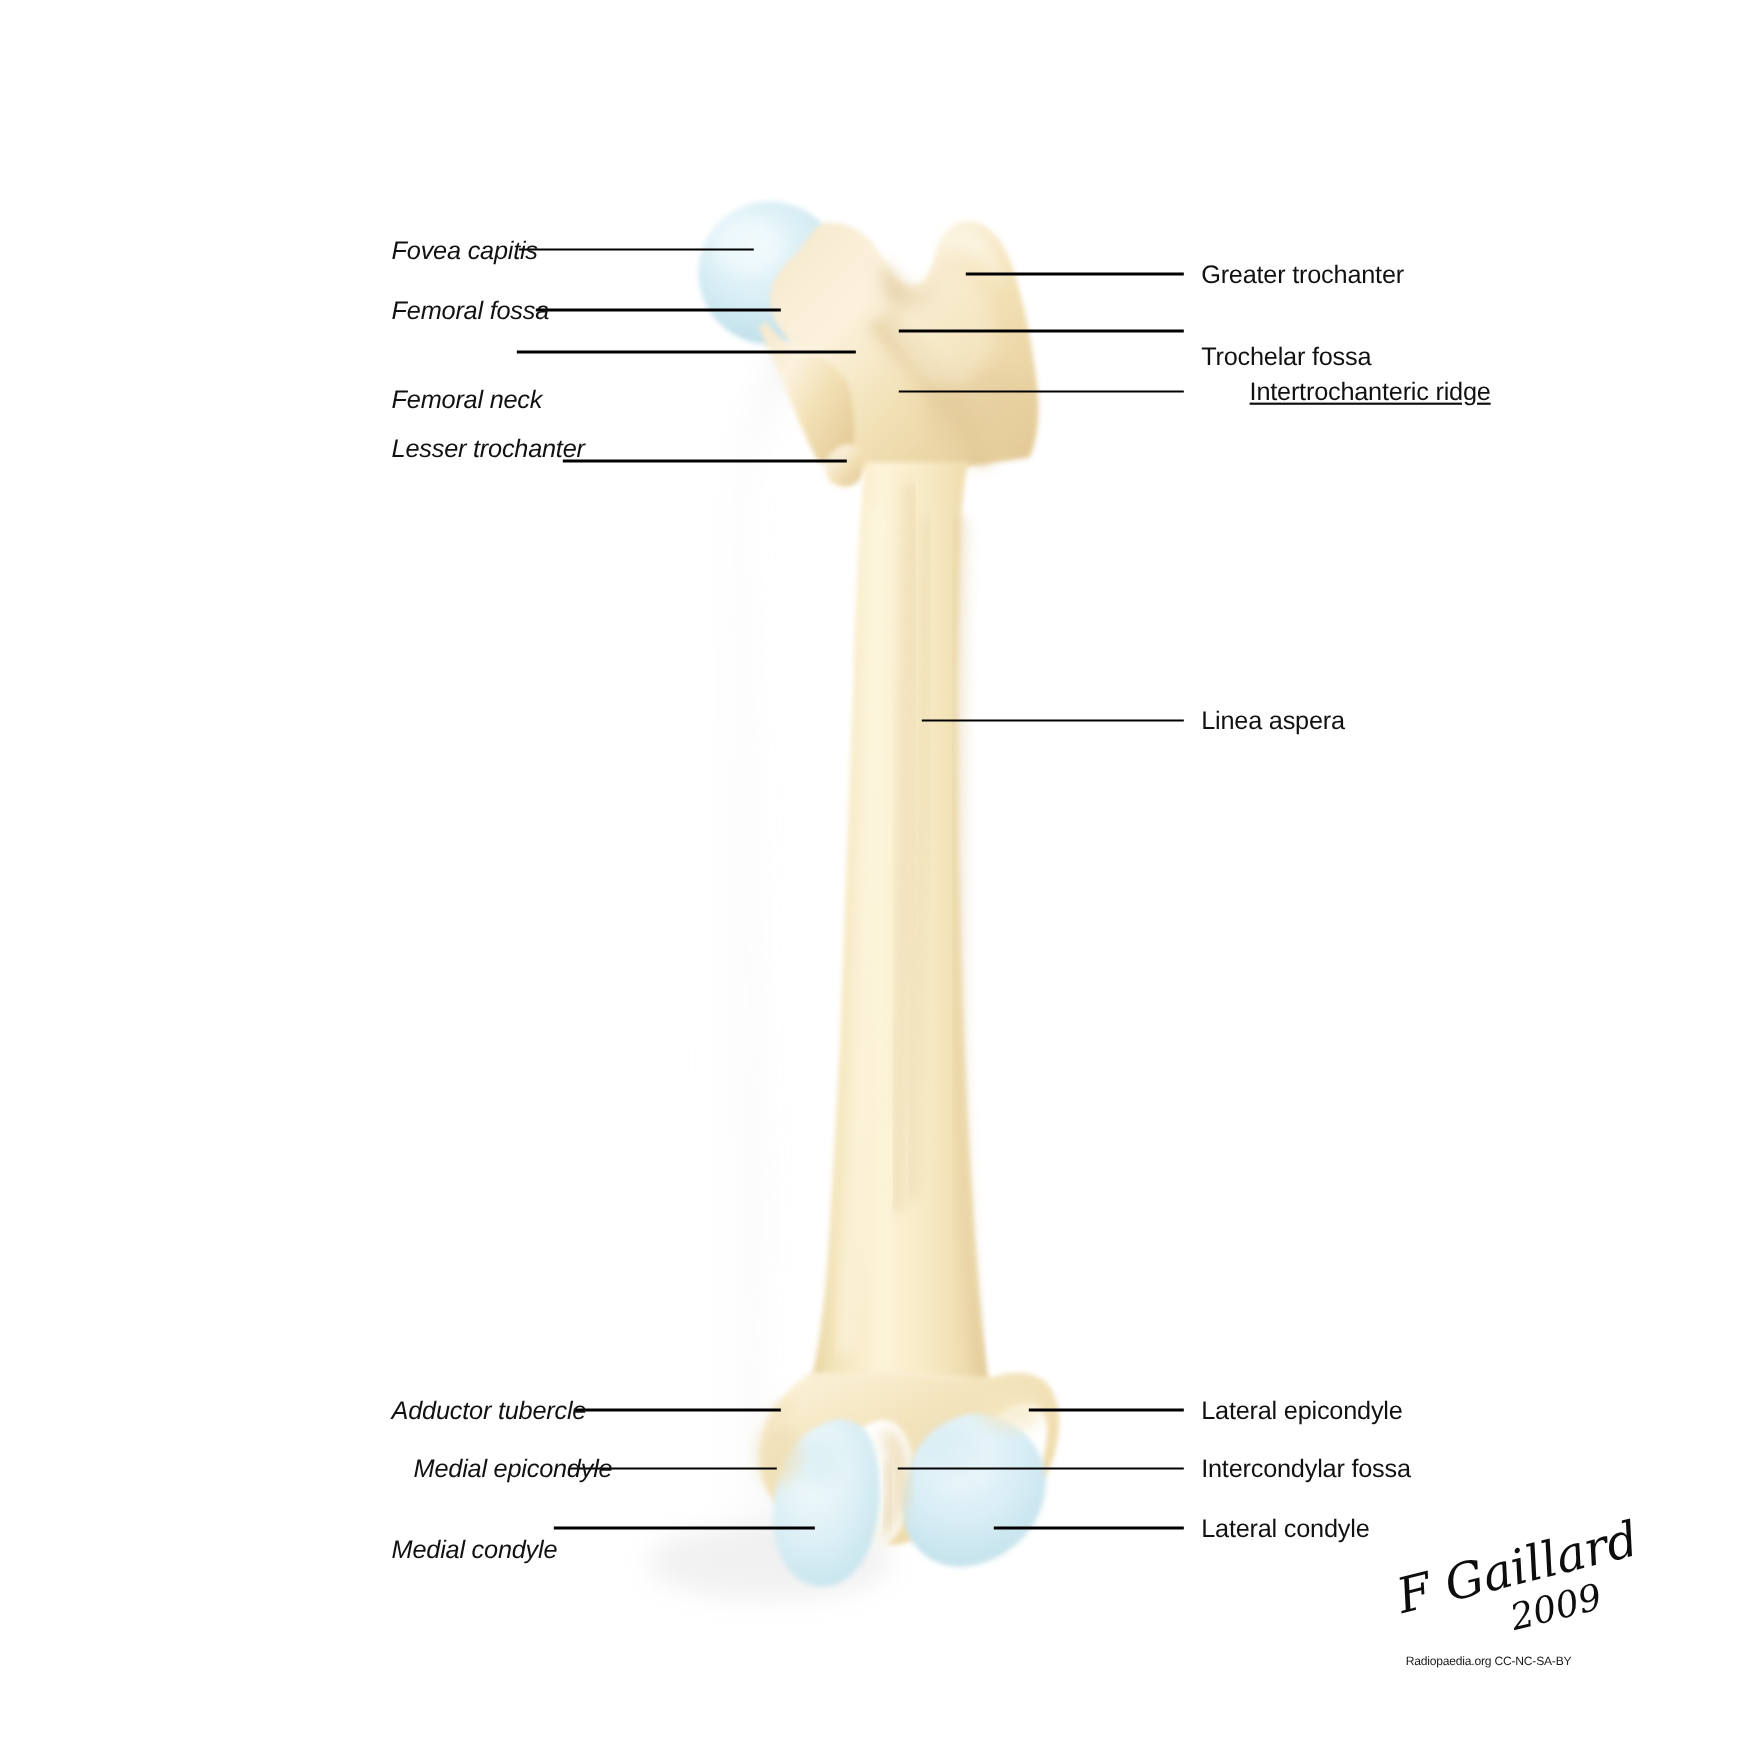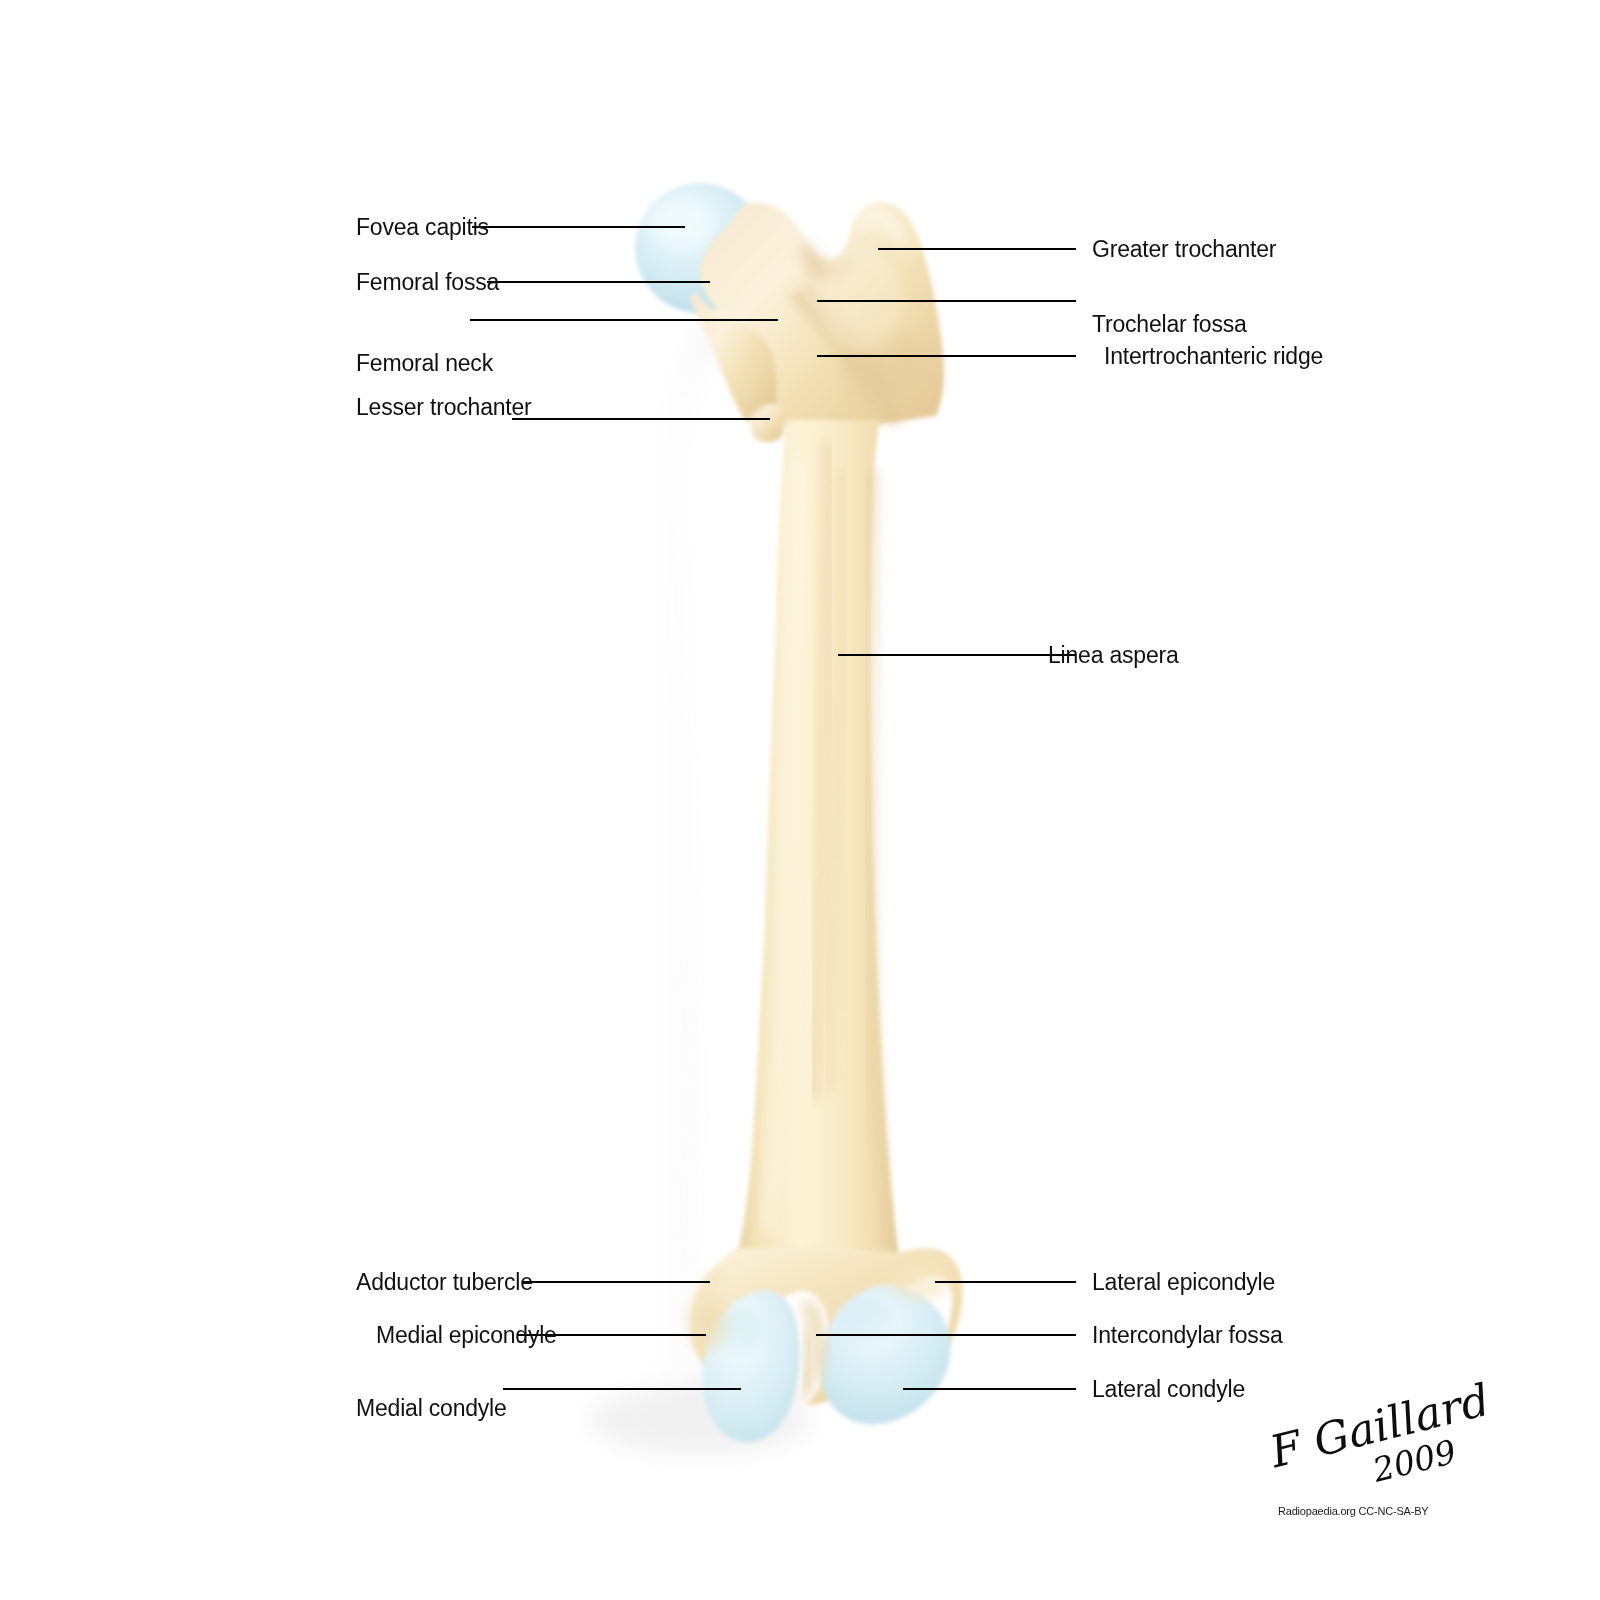--- a/index.html
+++ b/index.html
@@ -26,20 +26,21 @@
     position: absolute;
     font-family: "Liberation Sans", "DejaVu Sans", sans-serif;
     font-size: 23px;
     letter-spacing: -0.2px;
     color: #111111;
     white-space: nowrap;
     line-height: 1;
   }
   .label-left {
     text-align: left;
+    font-style: italic;
   }
   .label-right {
     text-align: left;
   }
   .credit {
     position: absolute;
     font-family: "Liberation Sans", "DejaVu Sans", sans-serif;
     font-size: 11px;
     color: #1a1a1a;
     white-space: nowrap;
@@ -288,22 +289,22 @@
       <div class="label-text label-left" style="left: 356px; top: 352px;">Femoral neck</div>
       <div class="label-text label-left" style="left: 356px; top: 396px; text-align: right;">Lesser trochanter</div>
       <div class="label-text label-left" style="left: 356px; top: 1271px;">Adductor tubercle</div>
       <div class="label-text label-left" style="left: 376px; top: 1324px;">Medial epicondyle</div>
       <div class="label-text label-left" style="left: 356px; top: 1380px; margin-top: 17px;">Medial condyle</div>
     </div>
 
   <div id="labels-right-container">
       <div class="label-text label-right" style="left: 1092px; top: 238px;">Greater trochanter</div>
       <div class="label-text label-right" style="left: 1092px; top: 290px; margin-top: 23px;">Trochelar fossa</div>
-      <div class="label-text label-right" style="left: 1104px; top: 345px;">Intertrochanteric ridge</div>
-      <div class="label-text label-right" style="left: 1048px; top: 644px;">Linea aspera</div>
+      <div class="label-text label-right" style="left: 1136px; top: 345px; text-decoration: underline;">Intertrochanteric ridge</div>
+      <div class="label-text label-right" style="left: 1092px; top: 644px;">Linea aspera</div>
       <div class="label-text label-right" style="left: 1092px; top: 1271px;">Lateral epicondyle</div>
       <div class="label-text label-right" style="left: 1092px; top: 1324px;">Intercondylar fossa</div>
       <div class="label-text label-right" style="left: 1092px; top: 1378px;">Lateral condyle</div>
     </div>
 
   <div class="signature" style="left:1268px; top:1400px;">
     <span class="sig-name">F Gaillard</span>
     <span class="sig-year" style="margin-left:104px; margin-top:-14px;">2009</span>
   </div>
 

